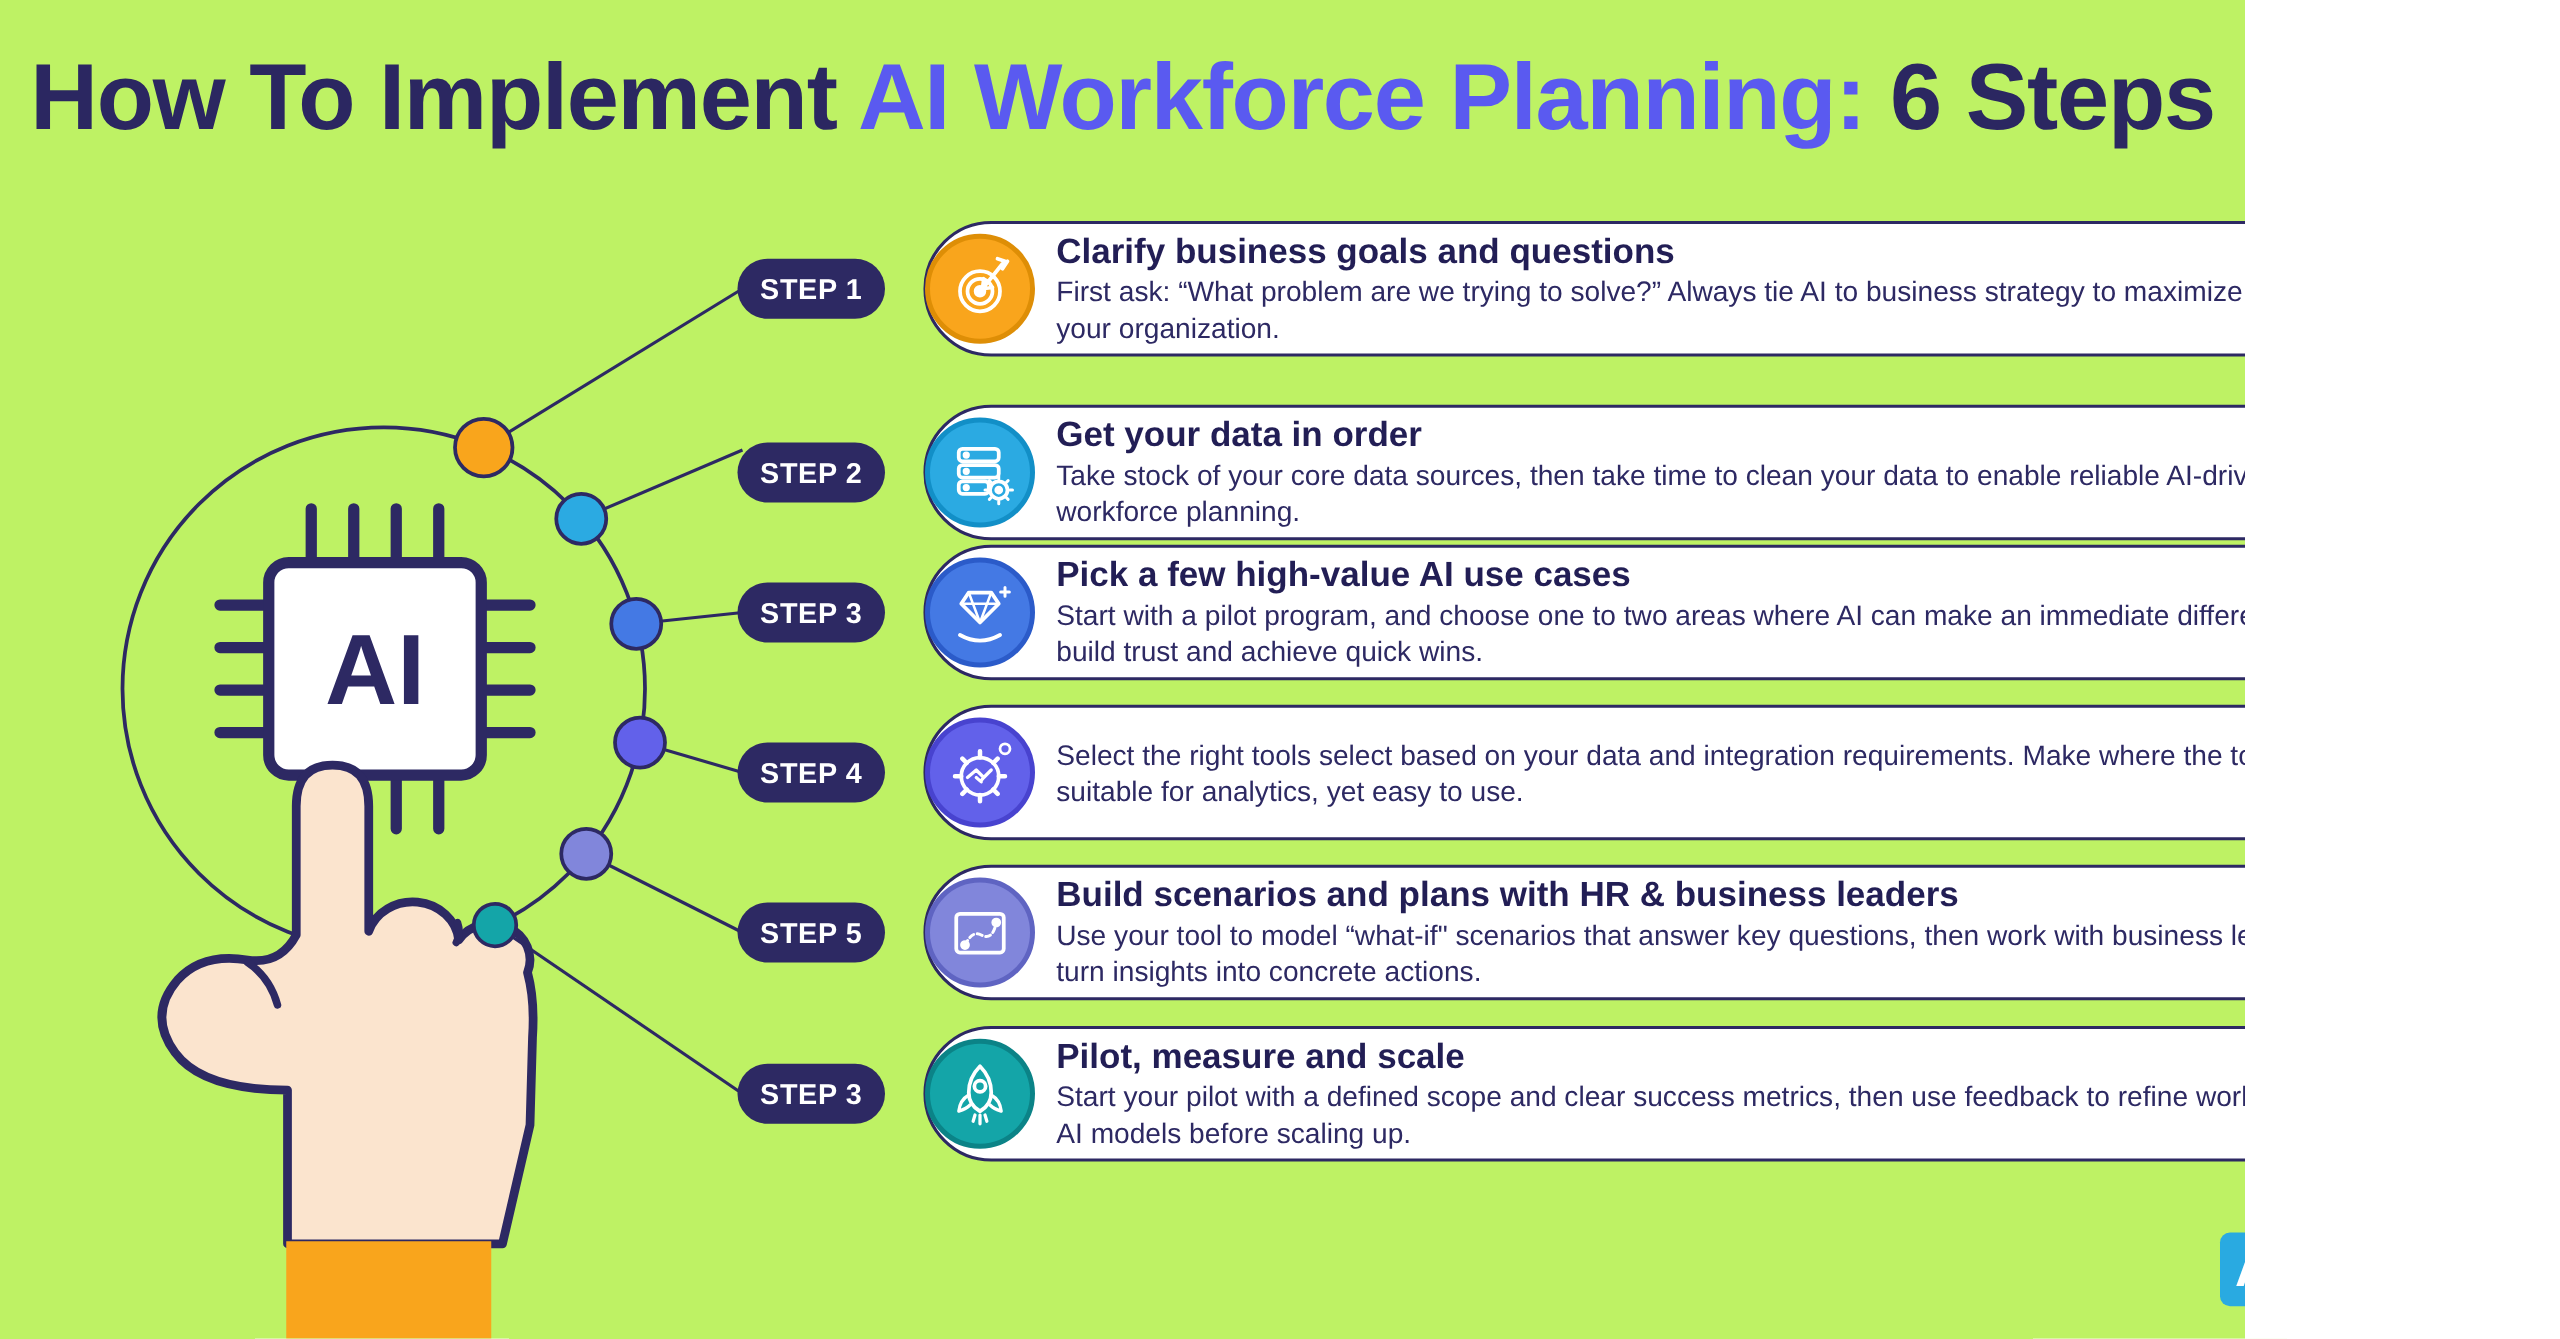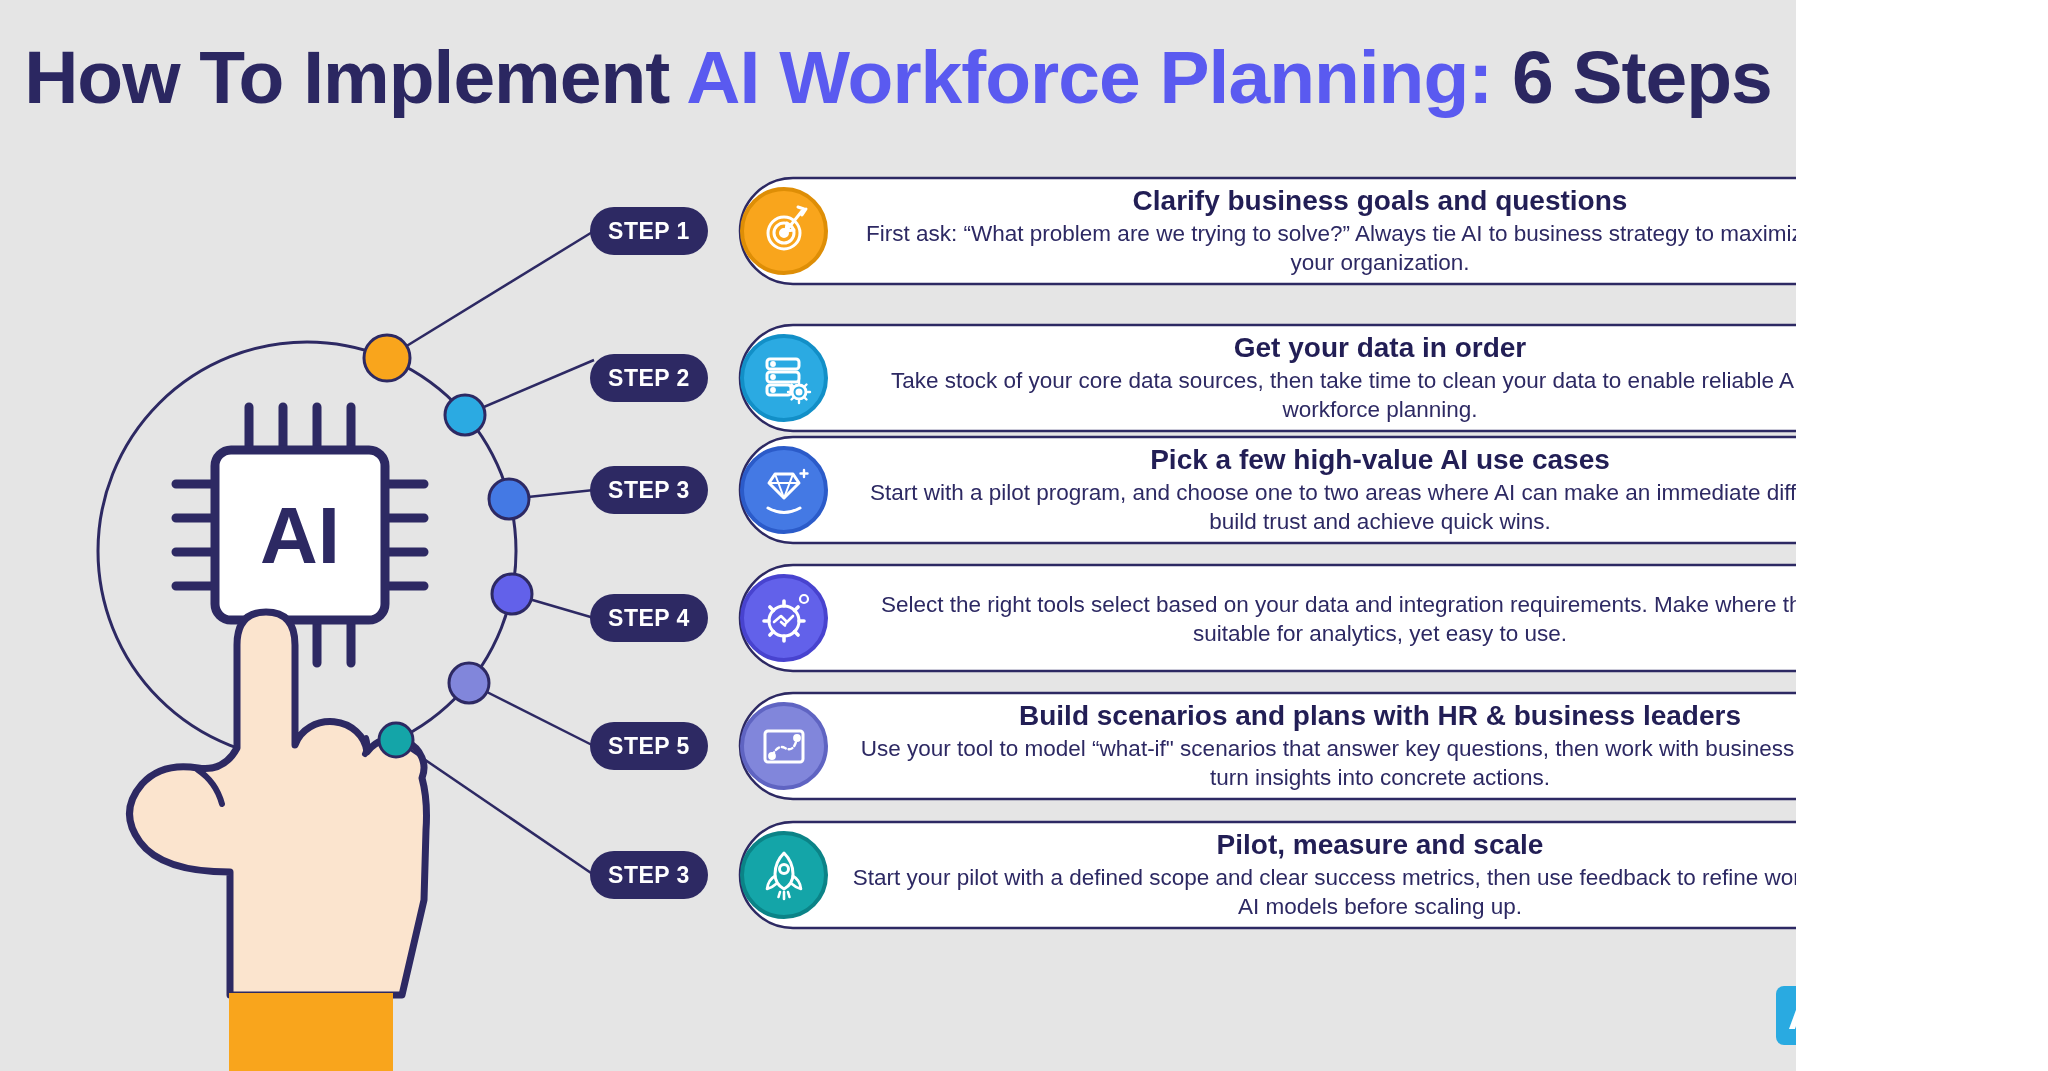--- a/index.html
+++ b/index.html
@@ -1,29 +1,29 @@
 <!DOCTYPE html>
 <html><head>
 <meta charset="utf-8">
 <style>
   html,body{margin:0;padding:0;background:#fff;}
-  .canvas{position:relative;width:1796px;height:1071px;background:#e5e5e5;overflow:hidden;
+  .canvas{position:relative;width:1796px;height:1071px;background:#bef264;overflow:hidden;
           font-family:"Liberation Sans",sans-serif;color:#2D2963;}
   .title{position:absolute;top:34px;left:0;width:100%;text-align:center;margin:0;
          font-size:75px;font-weight:800;color:#2B2761;letter-spacing:-1px;white-space:nowrap;}
   .illu{position:absolute;left:0;top:0;pointer-events:none;}
   .row{position:absolute;left:0;width:2048px;height:110px;}
   .banner-svg{position:absolute;left:738px;top:0;}
   .pill{position:absolute;left:590px;top:31px;width:118px;height:48px;background:#2D2963;
         border-radius:26px;display:flex;align-items:center;justify-content:center;}
   .pill span{color:#fff;font-weight:700;font-size:23px;letter-spacing:.5px;}
   .disc{position:absolute;left:740px;top:11px;width:80px;height:80px;border-radius:50%;
         border:4px solid #000;display:flex;align-items:center;justify-content:center;}
   .texts{position:absolute;left:845px;top:0;width:1070px;height:110px;display:flex;
-         flex-direction:column;justify-content:center;text-align:center;}
+         flex-direction:column;justify-content:center;}
   .step-h{font-size:28px;font-weight:700;color:#221E55;margin:0;line-height:1.15;}
   .step-b{font-size:22.5px;color:#2D2963;line-height:1.27;margin-top:3px;}
   .logo{position:absolute;left:1776px;top:986px;width:196px;height:59px;background:#29AAE1;
         border-radius:8px;display:flex;align-items:center;padding:0 12px;box-sizing:border-box;gap:9px;}
   .logo-brand{color:#fff;font-weight:800;font-size:41px;letter-spacing:.5px;}
   .logo-div{width:2.5px;height:34px;background:#fff;}
   .logo-tag{display:flex;flex-direction:column;justify-content:space-between;}
   .logo-tag span{color:#fff;font-weight:700;font-size:12.5px;line-height:1.2;letter-spacing:.3px;}
 </style>
 </head>

